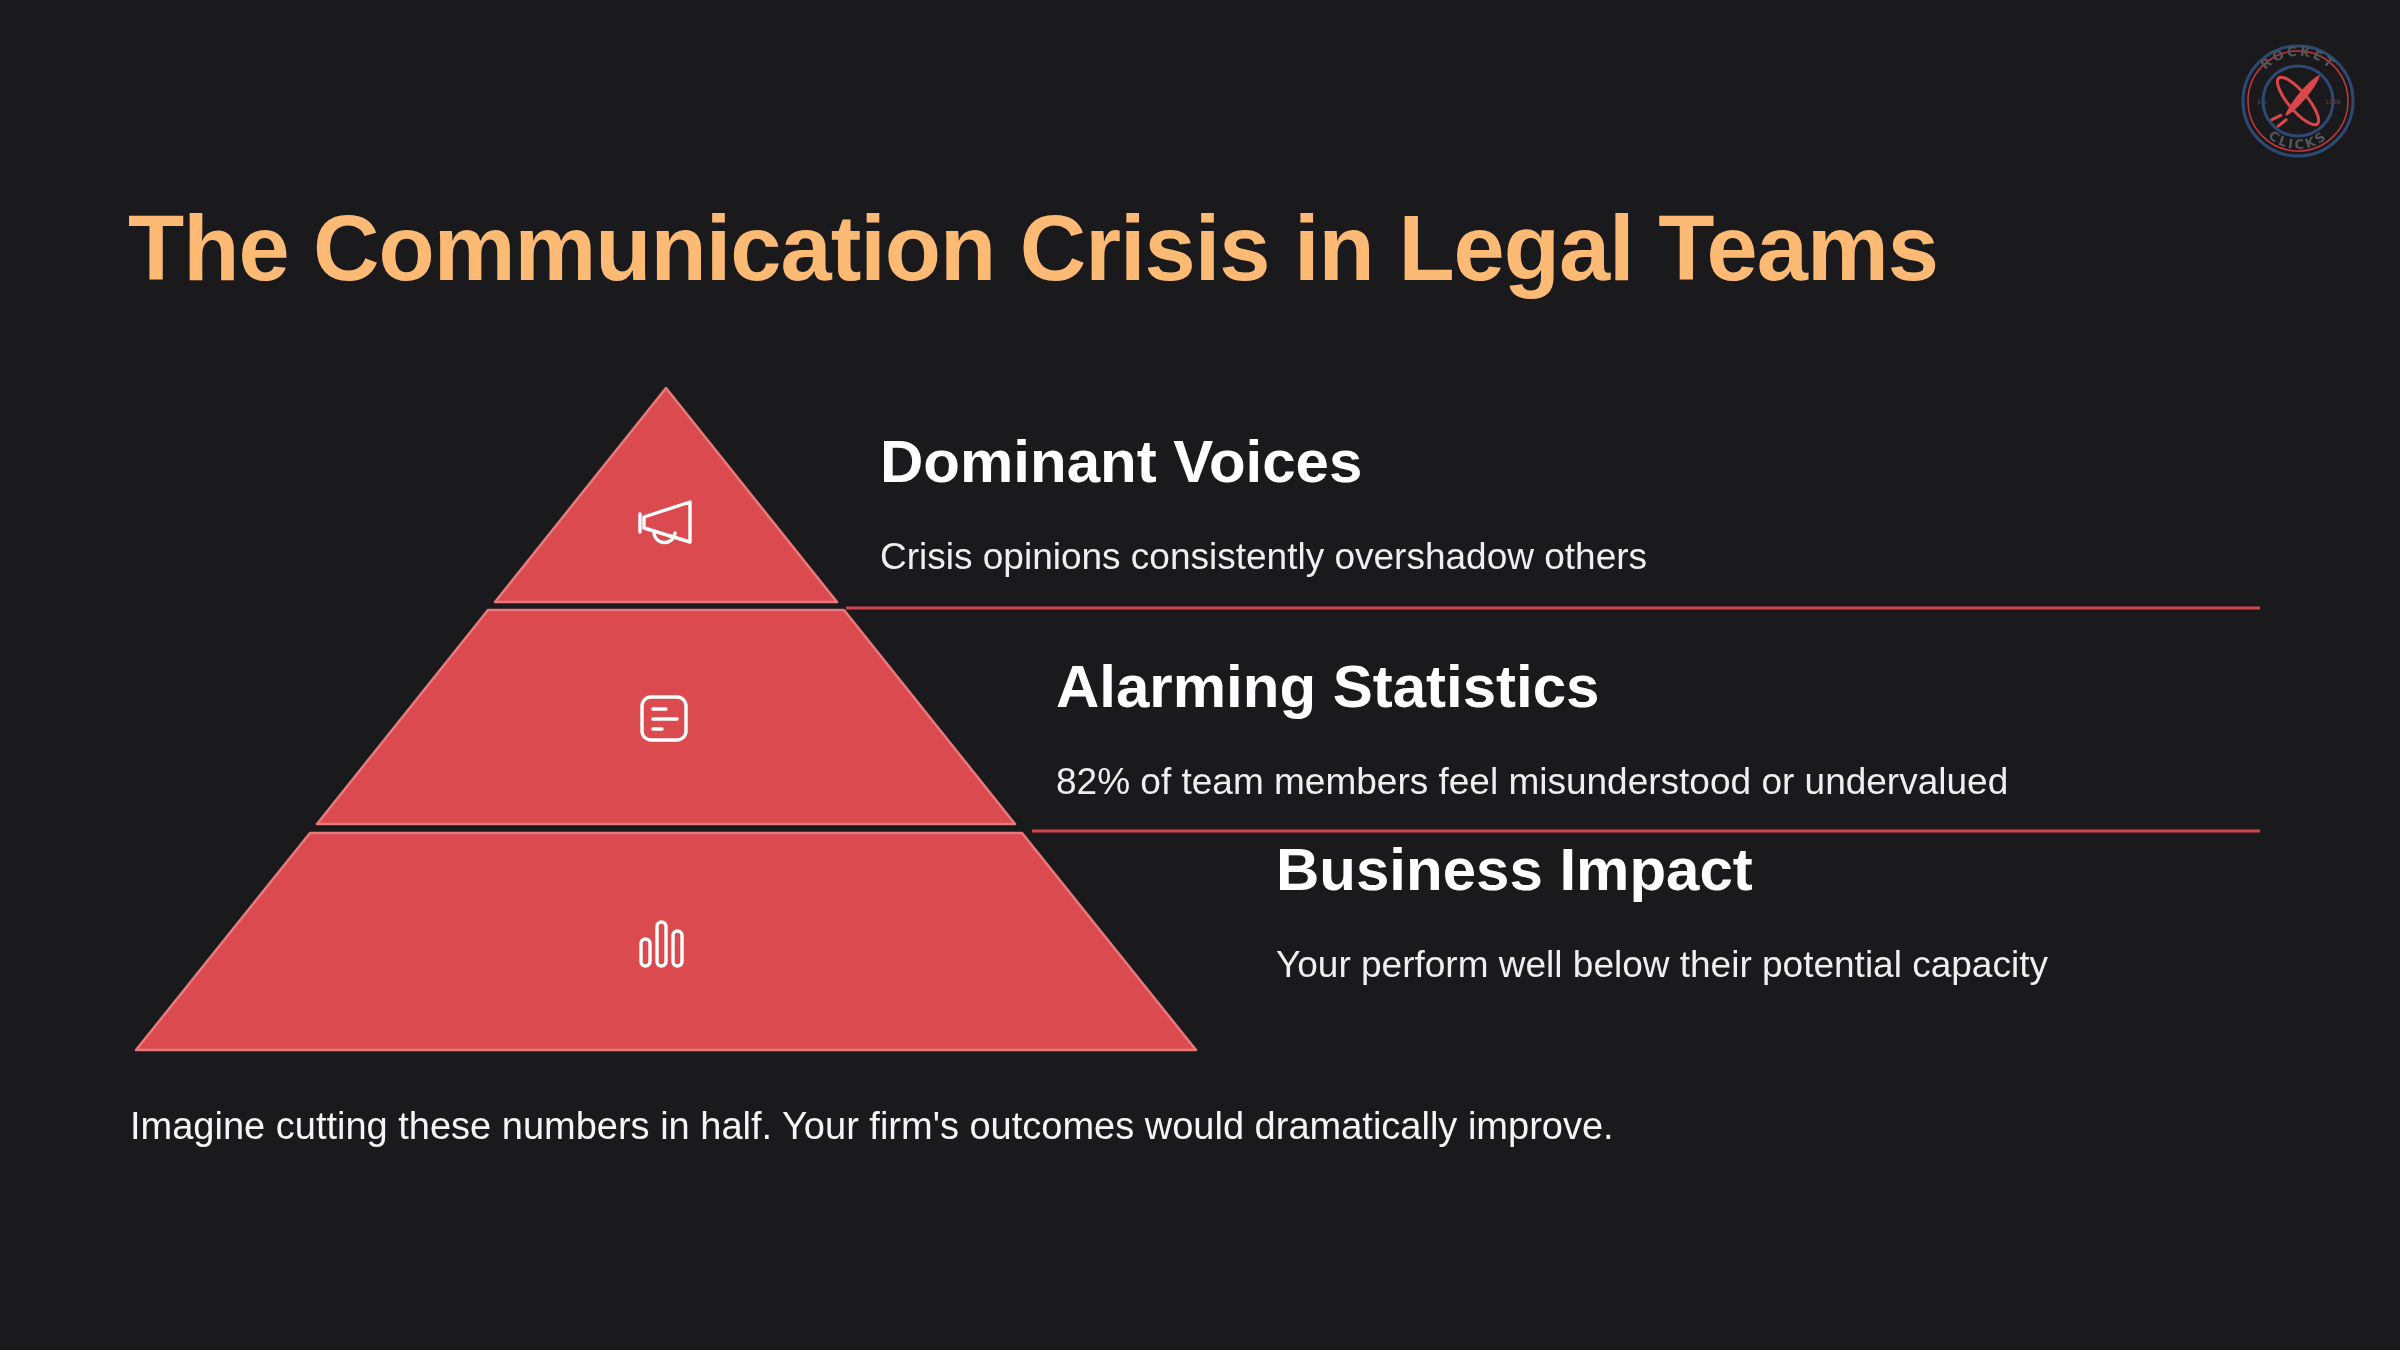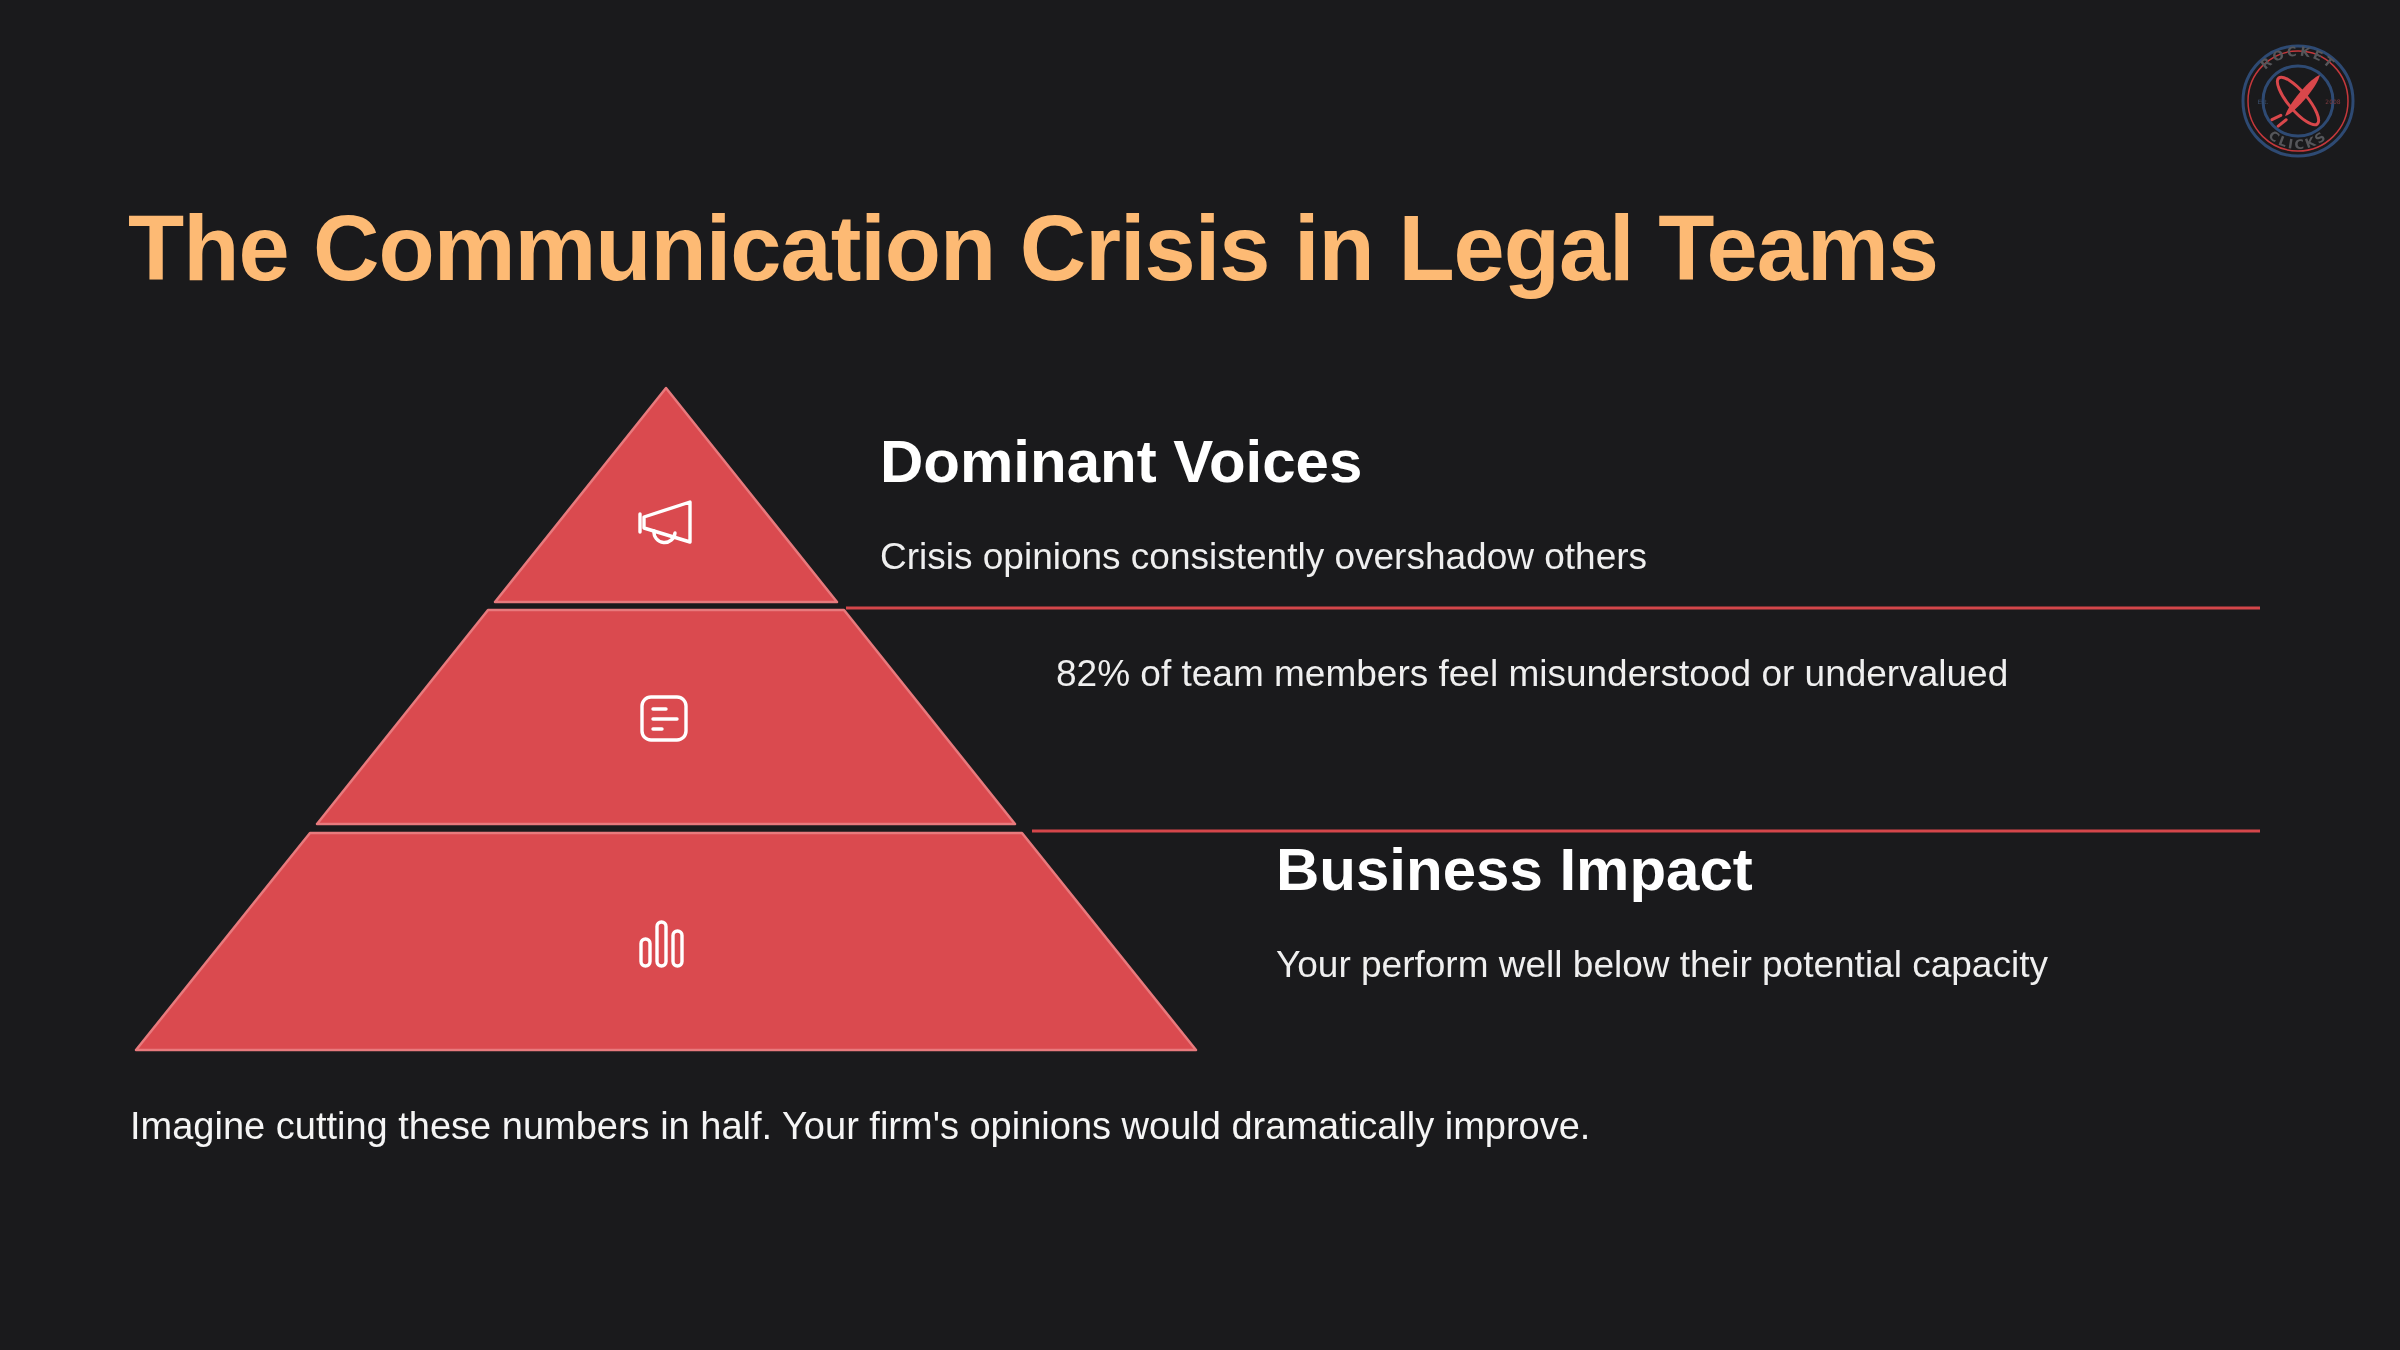--- a/index.html
+++ b/index.html
@@ -118,29 +118,30 @@
       <rect x="673" y="931" width="9" height="35" rx="4.5"></rect>
     </g>
   </svg>
 
   <div class="tier-text tier-1-text">
     <h2>Dominant Voices</h2>
     <p>Crisis opinions consistently overshadow others</p>
   </div>
 
   <div class="tier-text tier-2-text">
+    <h2>Alarming Statistics</h2>
     <p>82% of team members feel misunderstood or undervalued</p>
   </div>
 
   <div class="tier-text tier-3-text">
     <h2>Business Impact</h2>
     <p>Your perform well below their potential capacity</p>
   </div>
 
-  <p class="footer-note">Imagine cutting these numbers in half. Your firm's opinions would dramatically improve.</p>
+  <p class="footer-note">Imagine cutting these numbers in half. Your firm's outcomes would dramatically improve.</p>
 
   <svg class="logo" viewBox="0 0 120 120" xmlns="http://www.w3.org/2000/svg">
     <defs>
       <path id="arc-top" d="M 15 60 A 45 45 0 0 1 105 60"></path>
       <path id="arc-bottom" d="M 16 64 A 44 44 0 0 0 104 64"></path>
     </defs>
     <circle cx="60" cy="60" r="55" fill="none" stroke="#2e4a73" stroke-width="3"></circle>
     <circle cx="60" cy="60" r="50" fill="none" stroke="#c4383c" stroke-width="1.5"></circle>
     <circle cx="60" cy="60" r="35" fill="none" stroke="#2e4a73" stroke-width="3"></circle>
 

